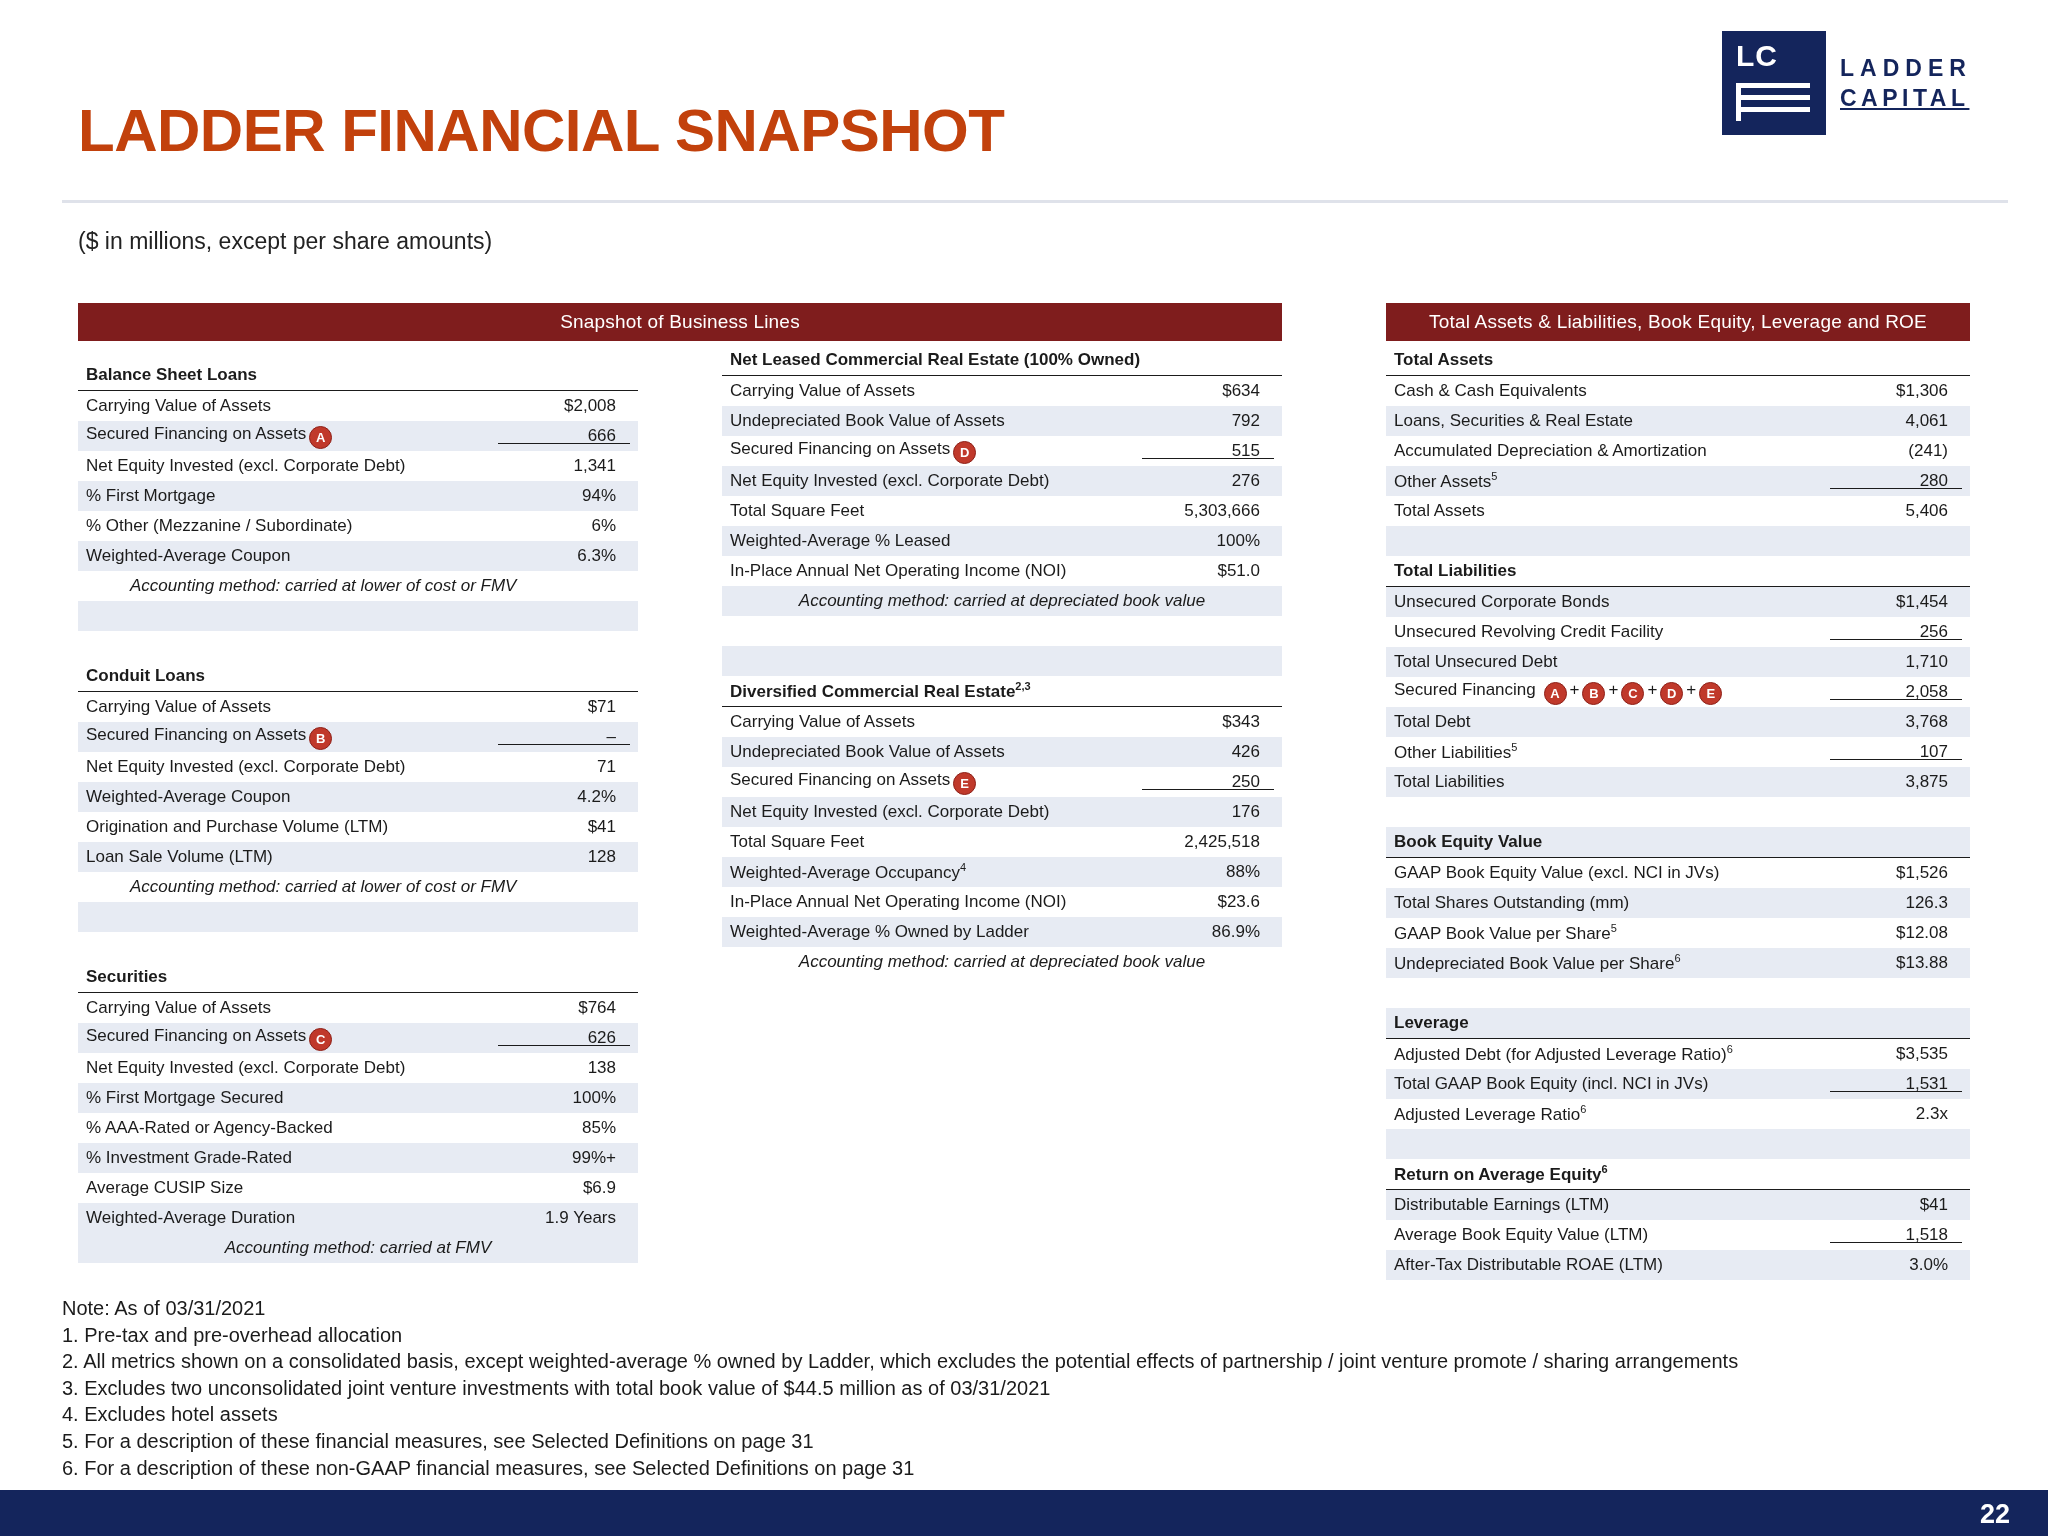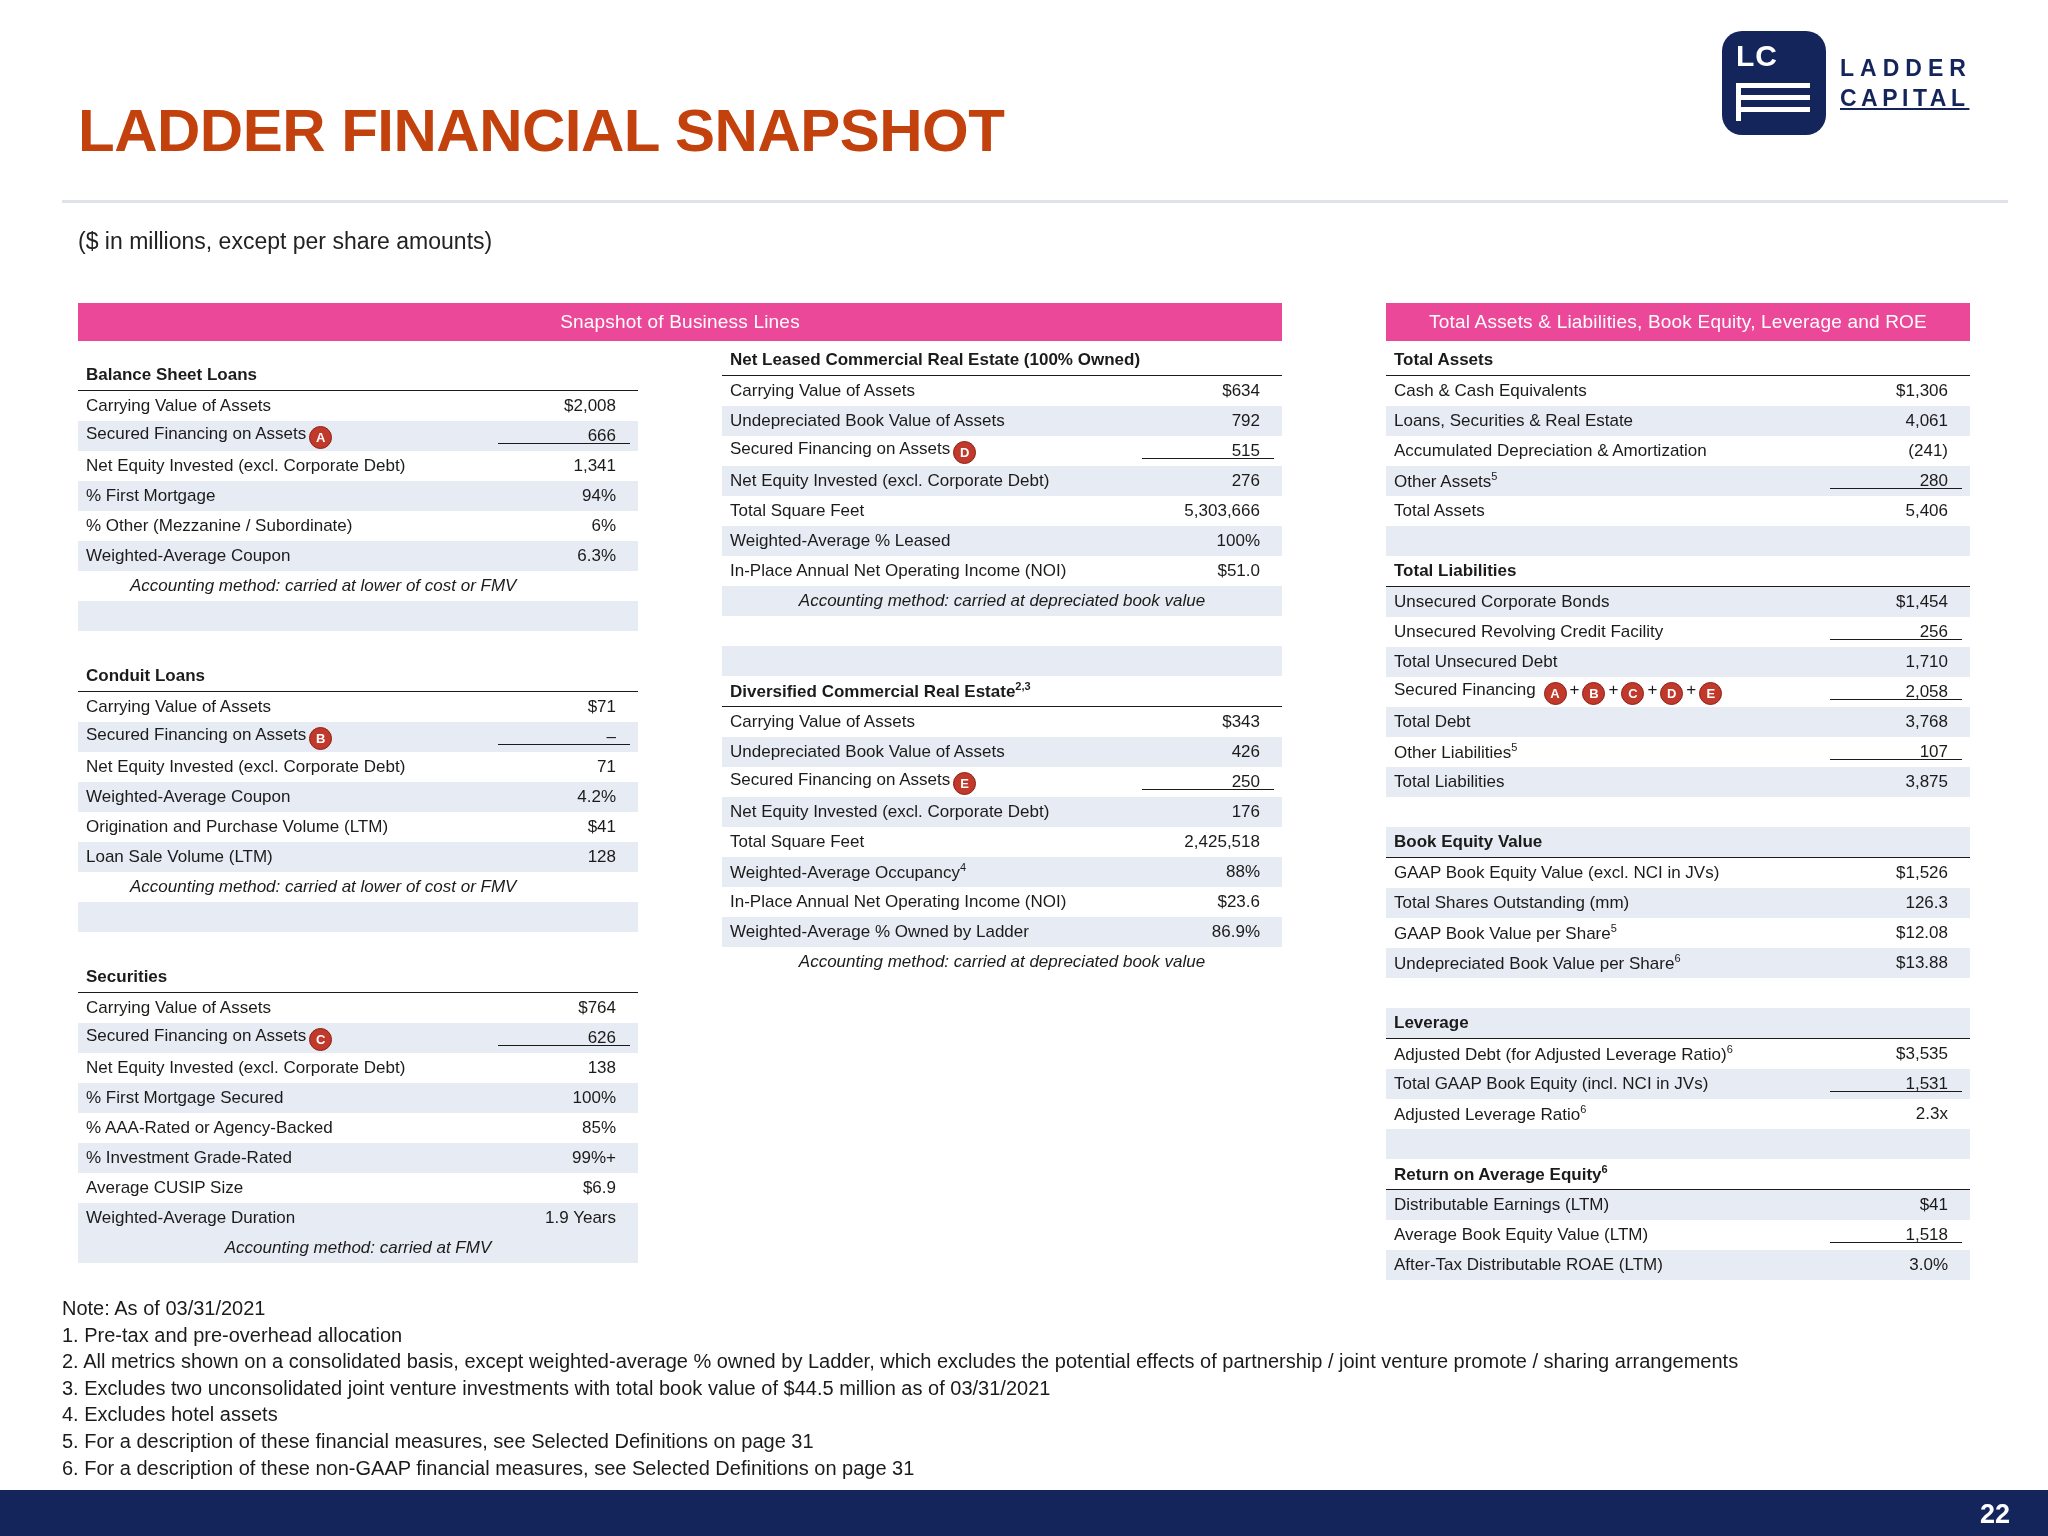--- a/index.html
+++ b/index.html
@@ -20,42 +20,41 @@
     color:#c2410c;
   }
   .logo{
     position:absolute;right:58px;top:28px;
     width:268px;height:110px;
     display:flex;align-items:center;
   }
   .logo-mark{
     width:104px;height:104px;background:#14255c;
     position:relative;
-    border-radius:20px;
   }
   .logo-mark .lc{
     position:absolute;left:14px;top:8px;color:#fff;
     font-size:30px;font-weight:bold;letter-spacing:1px;
   }
   .logo-mark .bar{position:absolute;left:14px;background:#fff;height:5px;}
   .logo-mark .bar.b1{top:52px;width:74px;}
   .logo-mark .bar.b2{top:64px;width:74px;}
   .logo-mark .bar.b3{top:76px;width:74px;}
   .logo-mark .vline{position:absolute;left:14px;top:52px;width:5px;height:38px;background:#fff;}
   .logo-text{margin-left:14px;color:#14255c;line-height:1.32;}
   .logo-text .l1{font-size:23px;font-weight:bold;letter-spacing:6px;}
   .logo-text .l2{font-size:23px;font-weight:bold;letter-spacing:4.5px;text-decoration:underline;}
 
   .rule{position:absolute;left:62px;right:40px;top:200px;height:3px;background:#dfe2ea;}
 
   .subtitle{position:absolute;left:78px;top:228px;font-size:23px;color:#222;}
 
   
   .band{
-    position:absolute;height:38px;background:#ec4899;color:#fff;
+    position:absolute;height:38px;background:#7f1d1d;color:#fff;
     display:flex;align-items:center;justify-content:center;
     font-size:19px;letter-spacing:.2px;
   }
   #band-left{left:78px;top:303px;width:1204px;}
   #band-right{left:1386px;top:303px;width:584px;}
 
   
   .tbl{position:absolute;}
   .row{
     height:30px;display:flex;align-items:center;

